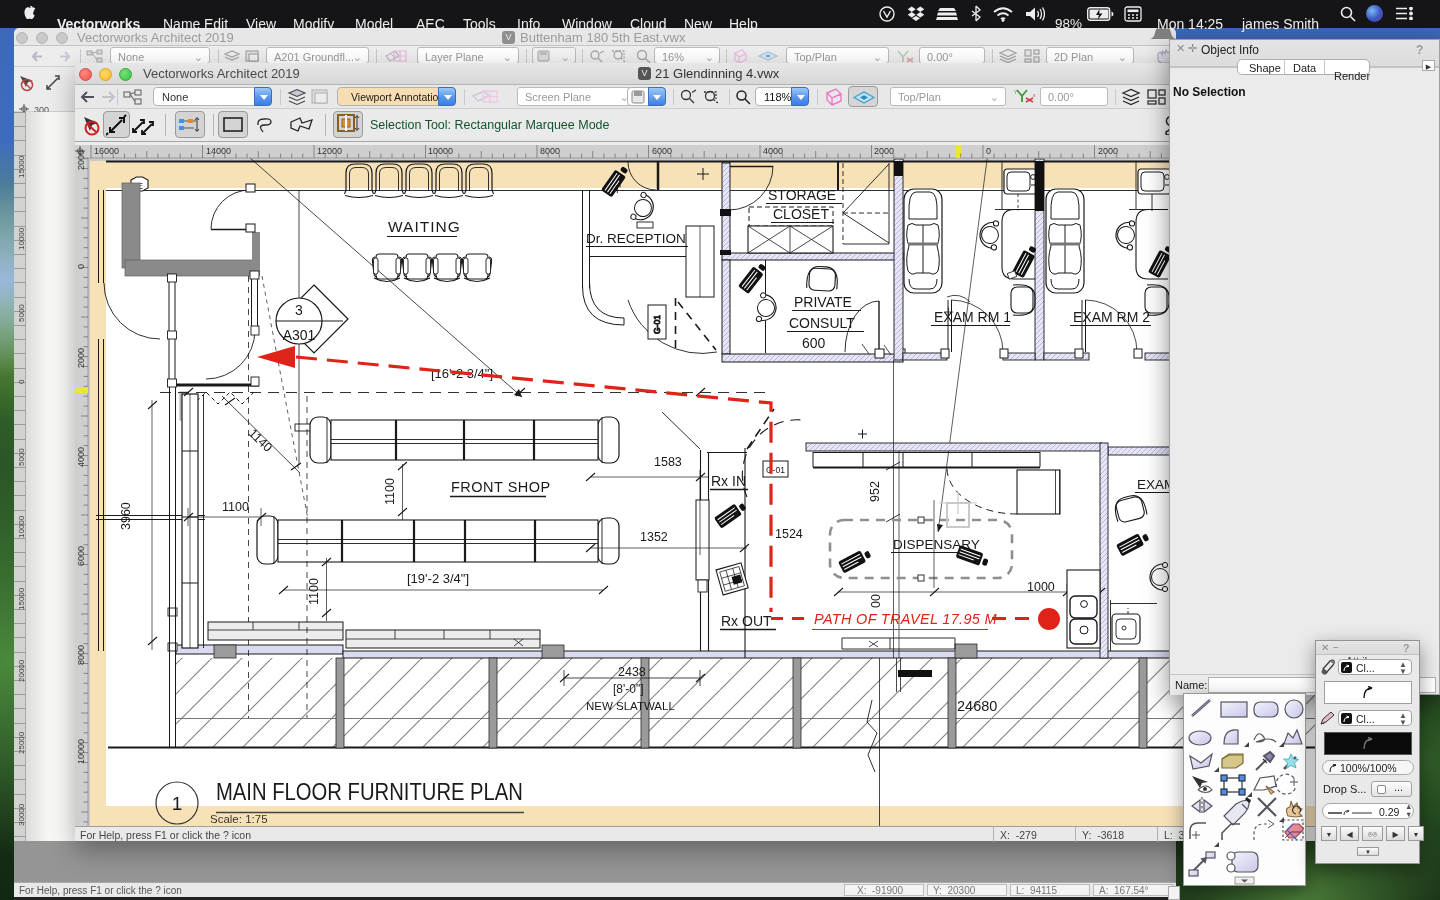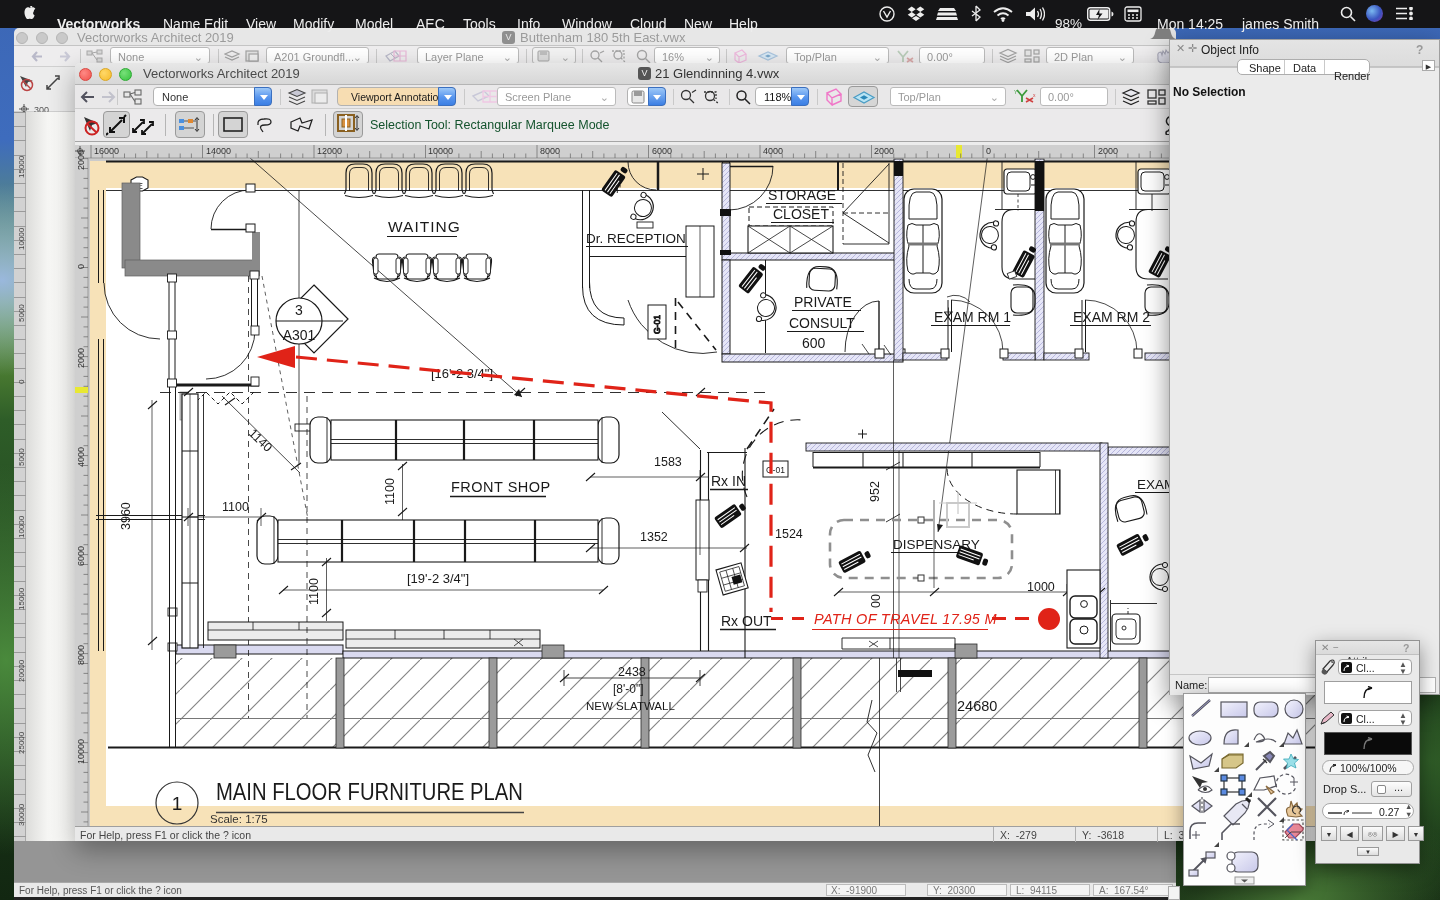--- a/index.html
+++ b/index.html
@@ -189,21 +189,21 @@
     <div class="abs" style="left:2px;top:498px;transform:rotate(-90deg);transform-origin:0 0">15000</div>
     <div class="abs" style="left:2px;top:570px;transform:rotate(-90deg);transform-origin:0 0">20000</div>
     <div class="abs" style="left:2px;top:642px;transform:rotate(-90deg);transform-origin:0 0">25000</div>
     <div class="abs" style="left:2px;top:714px;transform:rotate(-90deg);transform-origin:0 0">30000</div>
   </div>
 </div>
 <div class="abs bcanvas"></div>
 <div class="abs bgray"></div>
 <div class="abs bstatus">
   <div class="abs" style="left:5px;top:2px">For Help, press F1 or click the ? icon</div>
-  <div class="abs" style="left:812px;top:1px;width:80px;height:12px;background:#f4f4f4;border:1px solid #bbb;padding:0px 0 0 4px;color:#777">X:&nbsp;&nbsp;-91900</div>
+  <div class="abs" style="left:830px;top:1px;width:80px;height:12px;background:#f4f4f4;border:1px solid #bbb;padding:0px 0 0 12px;color:#777">X:&nbsp;&nbsp;-91900</div>
   <div class="abs" style="left:913px;top:1px;width:80px;height:12px;background:#f4f4f4;border:1px solid #bbb;padding:0px 0 0 5px;color:#777">Y:&nbsp;&nbsp;20300</div>
   <div class="abs" style="left:996px;top:1px;width:80px;height:12px;background:#f4f4f4;border:1px solid #bbb;padding:0px 0 0 5px;color:#777">L:&nbsp;&nbsp;94115</div>
   <div class="abs" style="left:1079px;top:1px;width:80px;height:12px;background:#f4f4f4;border:1px solid #bbb;padding:0px 0 0 5px;color:#777">A:&nbsp;&nbsp;167.54°</div>
   <div class="abs" style="left:1158px;top:2px;color:#999;font-size:8px">▶</div>
 </div>
 <div class="abs" style="left:14px;top:897px;width:1162px;height:3px;background:#222"></div>
 
 <div class="abs" id="fwin">
   <div class="abs" id="ftitle">
     <div class="tl" style="left:4px;background:radial-gradient(circle at 4px 4px,#ff8a85,#f0504a);border:0.5px solid #d84640"></div>
@@ -247,21 +247,21 @@
           <span style="color:#1a1a1a;left:13px;font-size:10.5px">Viewport Annotation</span>
           <div class="bt"></div>
         </div>
     <div class="sep" style="left:389px;top:4px;height:16px"></div>
     <svg class="abs" style="left:395px;top:2px" width="32" height="19" viewBox="0 0 32 19">
           <g fill="none">
             <path d="M3 9 L14 4 L19 9 L8 14 Z" stroke="#c8c8d8" stroke-width="1.4"></path>
             <path d="M13 4 h14 v11 h-14 z M13 9.5 h14 M20 4 v11" stroke="#f0c8e4" stroke-width="1.3"></path>
           </g>
         </svg>
-    <div class="fld" style="left:422px;top:2px;width:119px">
+    <div class="fld" style="left:442px;top:2px;width:119px">
           <span>Screen Plane</span>
           <span style="left:auto;right:6px;color:#aaa">⌄</span>
         </div>
     <div class="abs" style="left:552px;top:2px;width:39px;height:19px;background:#fff;border:1px solid #b2b2b2;border-radius:4px">
           <svg style="position:absolute;left:3px;top:2px" width="14" height="14" viewBox="0 0 14 14">
             <rect x="1" y="1" width="12" height="12" rx="1.5" fill="#e8e8e8" stroke="#888"></rect>
             <rect x="3" y="1" width="8" height="5" fill="#9a9a9a"></rect>
           </svg>
           <div class="bt" style="position:absolute;right:-1px;top:-1px;width:18px;height:19px;border-radius:0 4px 4px 0;background:linear-gradient(#9dc8f8,#3c7fe4);border:1px solid #3a6fc0"></div>
           <div style="position:absolute;right:4px;top:7px;border:4px solid transparent;border-top:5px solid #fff"></div>
@@ -1173,21 +1173,21 @@
   <div class="abs" style="left:55px;top:140px;width:41px;height:16px;background:linear-gradient(#fdfdfd,#e4e4e4);border:1px solid #a0a0a0;border-radius:3px">
      <div class="abs" style="left:5px;top:3px;width:9px;height:9px;background:#fff;border:1px solid #888;border-radius:2px"></div>
      <div class="abs" style="left:22px;top:-1px;font-size:11px;color:#333">...</div>
   </div>
   <div class="abs" style="left:6px;top:162px;width:92px;height:16px;background:#fff;border:1px solid #a8a8a8;border-radius:8px;font-size:10.5px;color:#222">
      <svg class="abs" style="left:5px;top:6px" width="46" height="6" viewBox="0 0 46 6">
           <path d="M0 3 h14" stroke="#333" stroke-width="1.5"></path>
           <path d="M16 5 Q16 0 21 1 l-2 -1 M21 1 l-2.5 1.5" stroke="#333" fill="none"></path>
           <path d="M24 3 h20" stroke="#333" stroke-width="1"></path>
         </svg>
-     <div class="abs" style="left:56px;top:1.5px">0.27</div>
+     <div class="abs" style="left:56px;top:1.5px">0.29</div>
      <div class="abs" style="left:82px;top:-2px;color:#555;font-size:7.5px">▲</div>
         <div class="abs" style="left:82px;top:6px;color:#555;font-size:7.5px">▼</div>
   </div>
   <div class="abs" style="left:5px;top:185px;width:94px;height:16px">
     <div class="abs" style="left:0;top:0;width:16px;height:15px;background:linear-gradient(#fbfbfb,#dcdcdc);border:1px solid #9a9a9a;text-align:center;font-size:7px;line-height:15px;color:#333">▼</div>
     <div class="abs" style="left:19px;top:0;width:19px;height:15px;background:linear-gradient(#fbfbfb,#dcdcdc);border:1px solid #9a9a9a;text-align:center;font-size:8px;line-height:15px;color:#333">◀</div>
     <div class="abs" style="left:41px;top:0;width:21px;height:15px;background:linear-gradient(#fbfbfb,#dcdcdc);border:1px solid #9a9a9a;text-align:center;font-size:8px;line-height:15px;color:#333">⌾⌾</div>
     <div class="abs" style="left:65px;top:0;width:19px;height:15px;background:linear-gradient(#fbfbfb,#dcdcdc);border:1px solid #9a9a9a;text-align:center;font-size:8px;line-height:15px;color:#333">▶</div>
     <div class="abs" style="left:87px;top:0;width:16px;height:15px;background:linear-gradient(#fbfbfb,#dcdcdc);border:1px solid #9a9a9a;text-align:center;font-size:7px;line-height:15px;color:#333">▼</div>
   </div>

